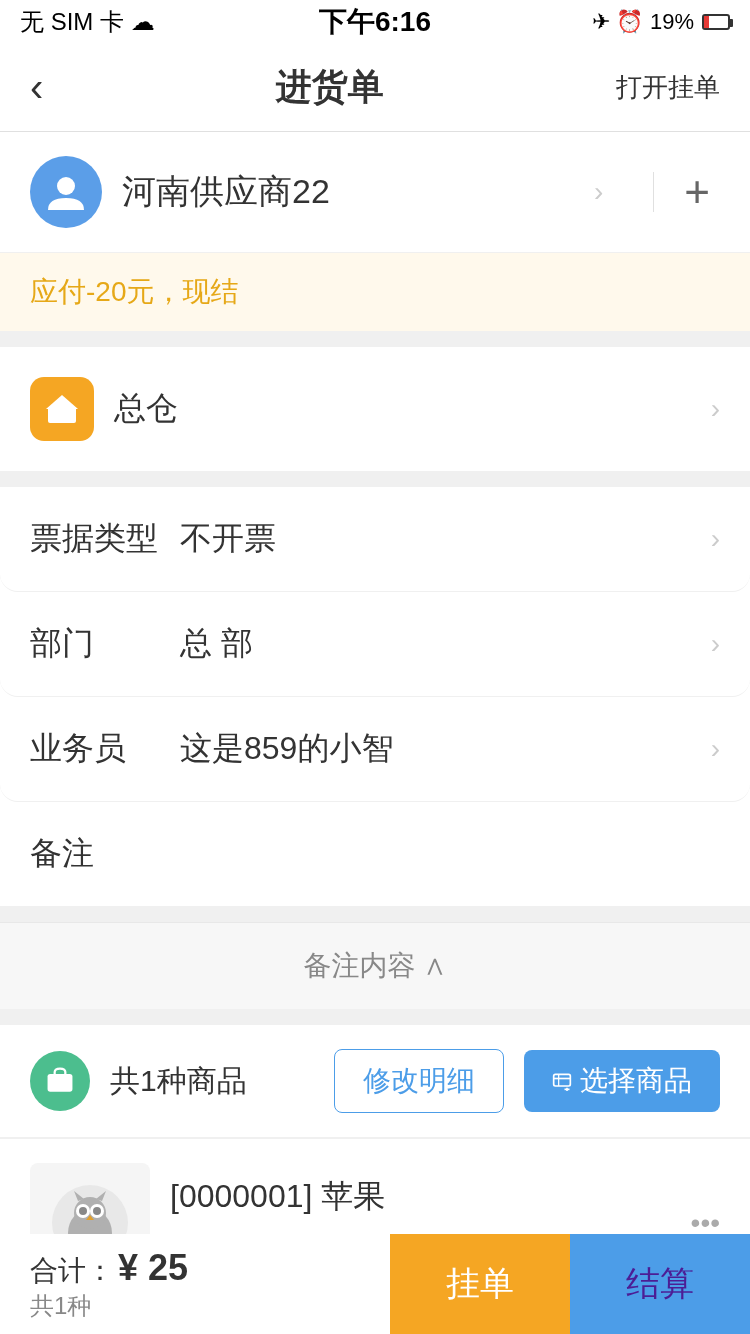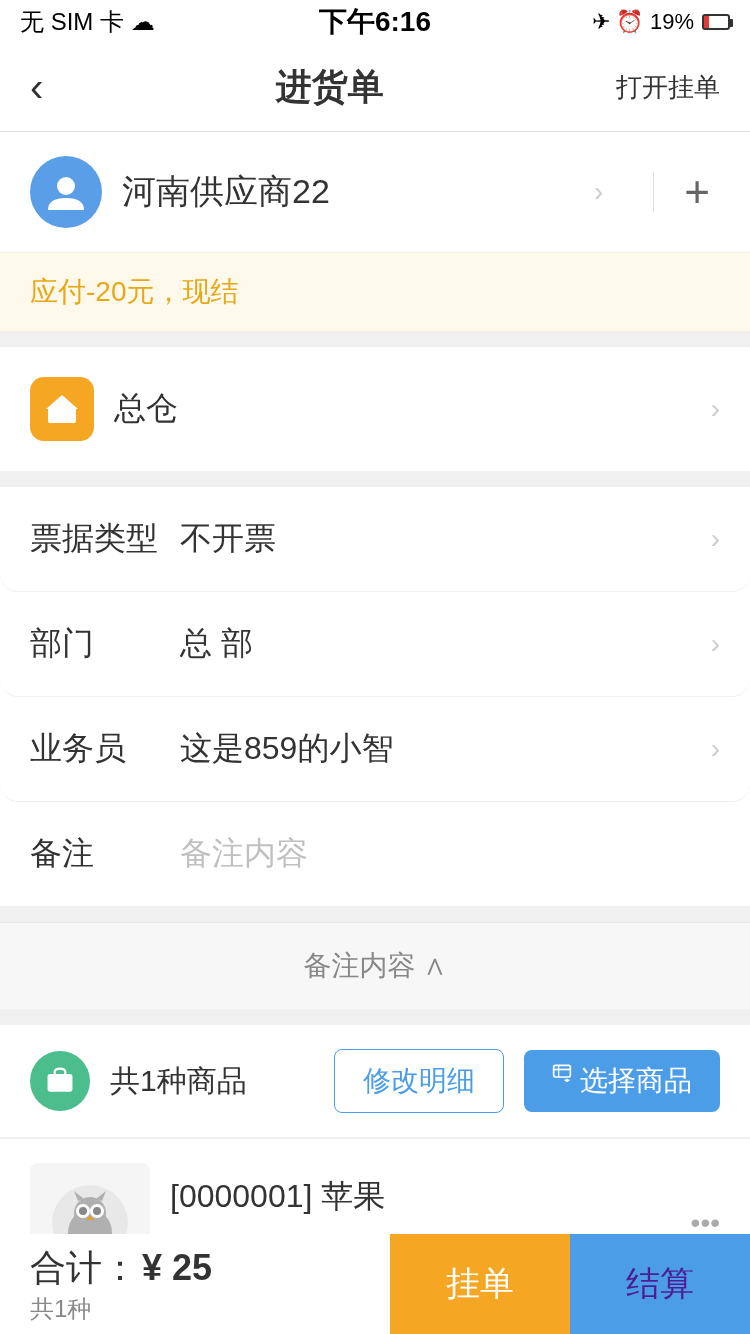--- a/index.html
+++ b/index.html
@@ -182,20 +182,21 @@
       font-size: 28px;
     }
     .btn-filled {
       background: #4c9de8;
       color: #fff;
       border: none;
       border-radius: 8px;
       padding: 12px 28px;
       font-size: 28px;
       display: flex;
+      align-items: center;
       gap: 8px;
     }
     
     .product-item {
       background: #fff;
       display: flex;
       align-items: center;
       padding: 24px 30px;
       gap: 20px;
     }
@@ -240,21 +241,21 @@
     }
     .bottom-total {
       background: #fff;
       flex: 1;
       display: flex;
       flex-direction: column;
       justify-content: center;
       padding: 0 30px;
     }
     .total-label {
-      font-size: 36px;
+      font-size: 28px;
       color: #333;
     }
     .total-amount {
       font-size: 36px;
       font-weight: 600;
       color: #333;
     }
     .total-count {
       font-size: 24px;
       color: #888;
@@ -346,21 +347,20 @@
     <span class="row-value">总 部</span>
     <span class="row-chevron">›</span>
   </div>
   <div class="row-item">
     <span class="row-label">业务员</span>
     <span class="row-value">这是859的小智</span>
     <span class="row-chevron">›</span>
   </div>
   <div class="row-item">
     <span class="row-label">备注</span>
-    <span class="row-value placeholder">备注内容</span>
   </div>
 </div>
 
 <div class="collapse-bar">备注内容 ∧</div>
 
 <div class="products-header" style="margin-top:16px;">
   <div class="products-icon">
     <svg viewBox="0 0 36 36" fill="white" width="32" height="32">
       <rect x="4" y="10" width="28" height="20" rx="3"></rect>
       <path d="M12 10 V8 Q12 4 18 4 Q24 4 24 8 V10" fill="none" stroke="white" stroke-width="2.5"></path>

